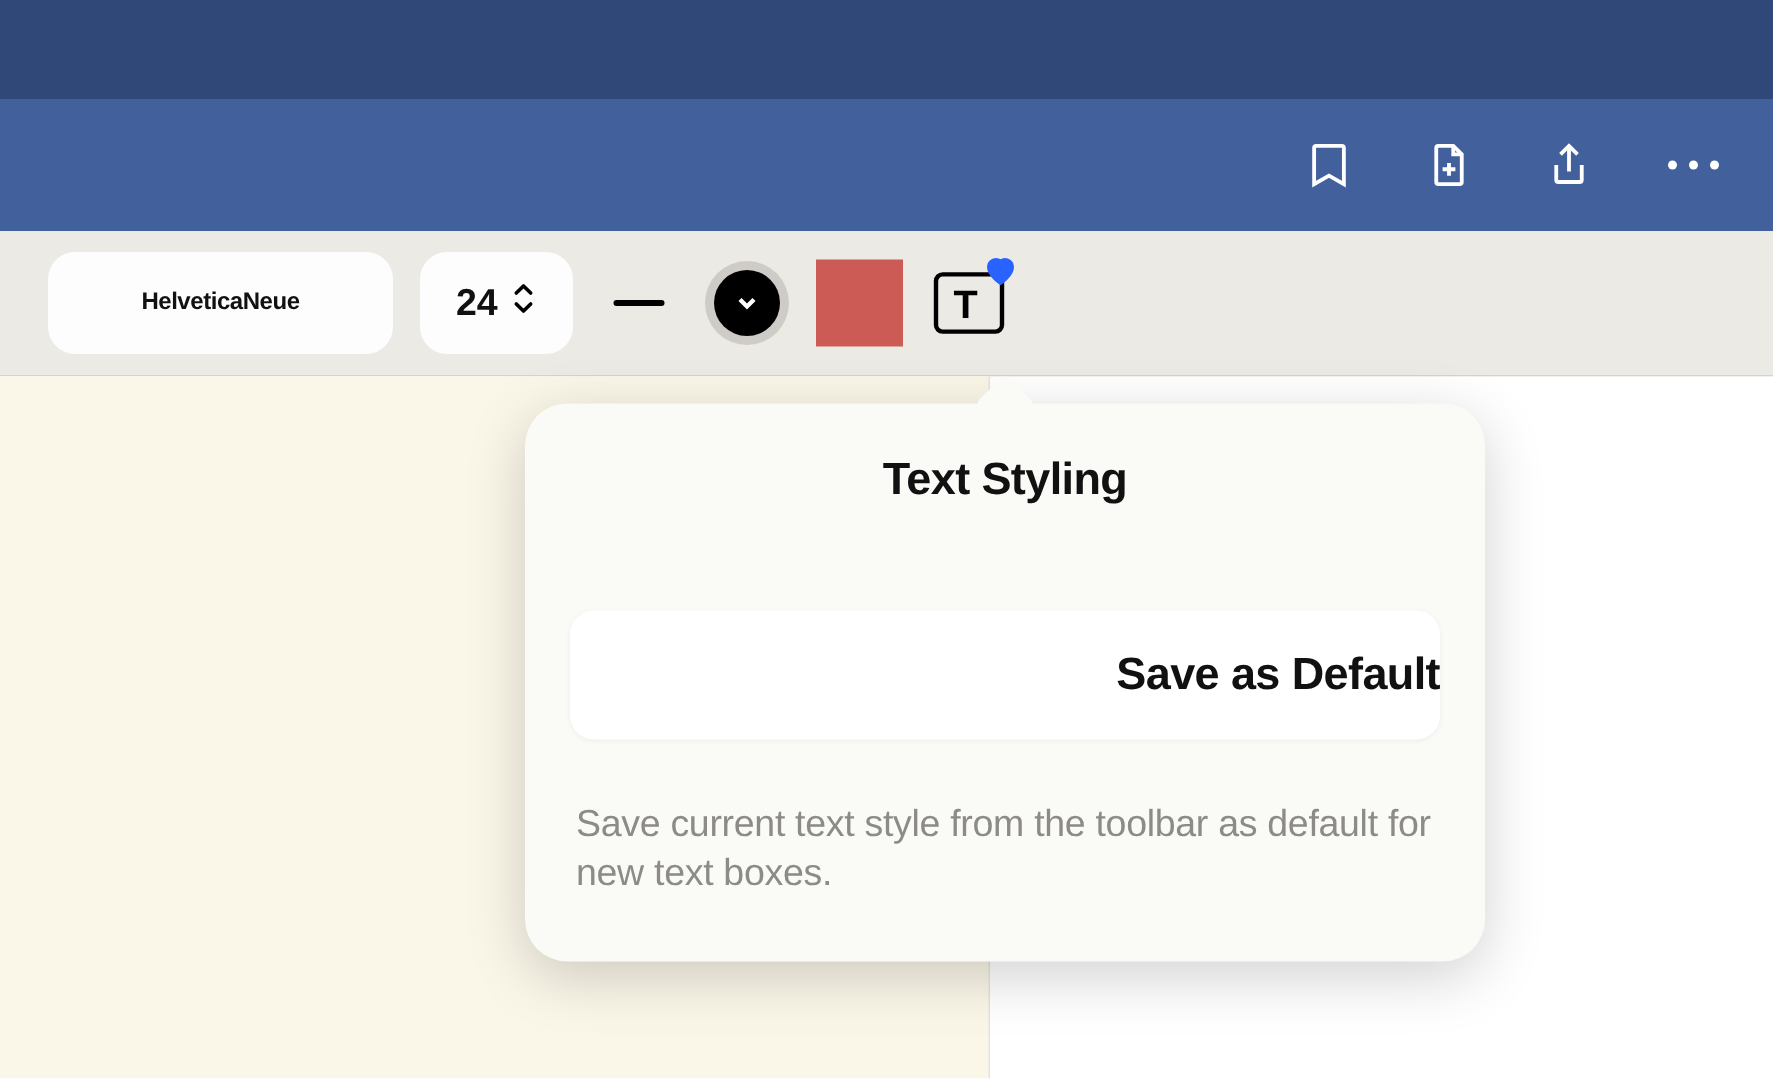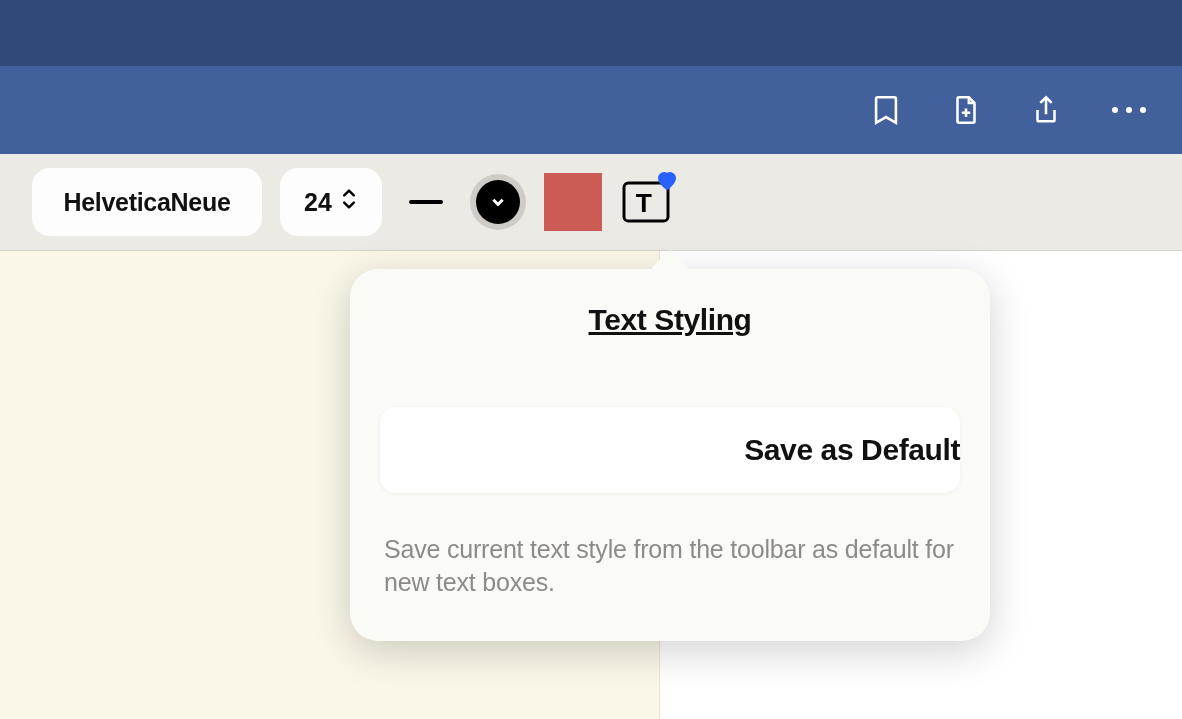--- a/index.html
+++ b/index.html
@@ -7,42 +7,42 @@
 
   .statusbar { height: 66px; background: #2f4877; }
   .navbar { height: 88px; background: #42619c; display: flex; align-items: center; justify-content: flex-end; padding-right: 32px; gap: 44px; }
   .nav-icon { width: 36px; height: 36px; display: flex; align-items: center; justify-content: center; color: #fff; }
   .nav-icon svg { width: 34px; height: 34px; stroke: #fff; fill: none; stroke-width: 1.8; }
   .nav-more { color: #fff; font-size: 28px; letter-spacing: 4px; line-height: 1; display:flex; align-items:center;}
   .nav-more span { width:6px; height:6px; background:#fff; border-radius:50%; display:inline-block; margin:0 4px;}
 
   .toolbar     { height: 97px; background: #eceae5; display: flex; align-items: center; gap: 18px; padding-left: 32px; border-bottom: 1px solid #d6d3cd; }
   .pill        { background: #fdfdfd; border-radius: 18px; height: 68px; display: flex; align-items: center; justify-content: center; padding: 0 24px; font-weight: 600; color:#111; }
-  .font-pill   { font-size: 25px; font-weight: 700; min-width: 230px; letter-spacing:-0.3px;}
+  .font-pill   { font-size: 16px; font-weight: 700; min-width: 230px; letter-spacing:-0.3px;}
   .size-pill   { font-size: 25px; font-weight: 700; min-width: 100px; gap: 8px; }
   .size-pill .stepper svg { width:18px; height:24px; }
   .tool-btn { width: 52px; height: 52px; display:flex; align-items:center; justify-content:center; }
   .align-btn { color:#111; }
   .align-btn div { width:34px; height:3.5px; background:#000; border-radius:2px; margin:4px 0; }
   .align-btn .short { width:24px; }
   .dot-btn { width:56px; height:56px; border-radius:50%; background:#cfccc7; display:flex; align-items:center; justify-content:center; }
   .dot-inner { width:44px; height:44px; border-radius:50%; background:#000; display:flex; align-items:center; justify-content:center; }
   .dot-inner svg { width:14px; height:14px; stroke:#fff; fill:none; stroke-width:2.5; }
   .color-swatch { width:58px; height:58px; background:#cb5b54; }
   .text-style-btn { position:relative; }
   .text-style-btn svg { width:50px; height:44px; stroke:#000; fill:none; stroke-width:2; }
   .heart-badge { position:absolute; top:-8px; right:-7px; width:24px; height:24px; }
   .heart-badge svg { width:24px; height:24px; fill:#2962ff; stroke:#2962ff; }
 
   .canvas { position: relative; height: calc(719px - 66px - 88px - 97px); background: #fff; }
   .page { position:absolute; top:0; left:0; width:660px; height:100%; background:#faf6e8; border-right:1px solid #e7e3d8;}
   
   .popover { position:absolute; top:18px; left:350px; width:640px; background:#fafaf7; border-radius:28px; box-shadow: 0 10px 40px rgba(0,0,0,0.18); padding: 34px 30px 42px 30px; }
   .popover::before { content:""; position:absolute; top:-14px; left:306px; width:28px; height:28px; background:#fafaf7; transform:rotate(45deg); border-radius:4px; }
-  .pop-title { text-align:center; font-size:30px; font-weight:700; color:#111; letter-spacing:-0.4px; margin-bottom: 70px; text-decoration: underline;}
+  .pop-title { text-align:center; font-size:30px; font-weight:700; color:#111; letter-spacing:-0.4px; margin-bottom: 70px;}
   .pop-button { background:#fff; border-radius:16px; padding: 26px 0; text-align:right; font-size:30px; font-weight:600; color:#111; letter-spacing:-0.4px; box-shadow:0 1px 4px rgba(0,0,0,0.05); margin-bottom:26px; }
   .pop-desc { font-size:25px; color:#8d8b88; line-height:1.32; padding:0 4px; letter-spacing:-0.2px;margin-top:40px;}
 </style>
 </head>
 <body>
 
 <div class="statusbar"></div>
 
 <div class="navbar">
   <div class="nav-icon">

